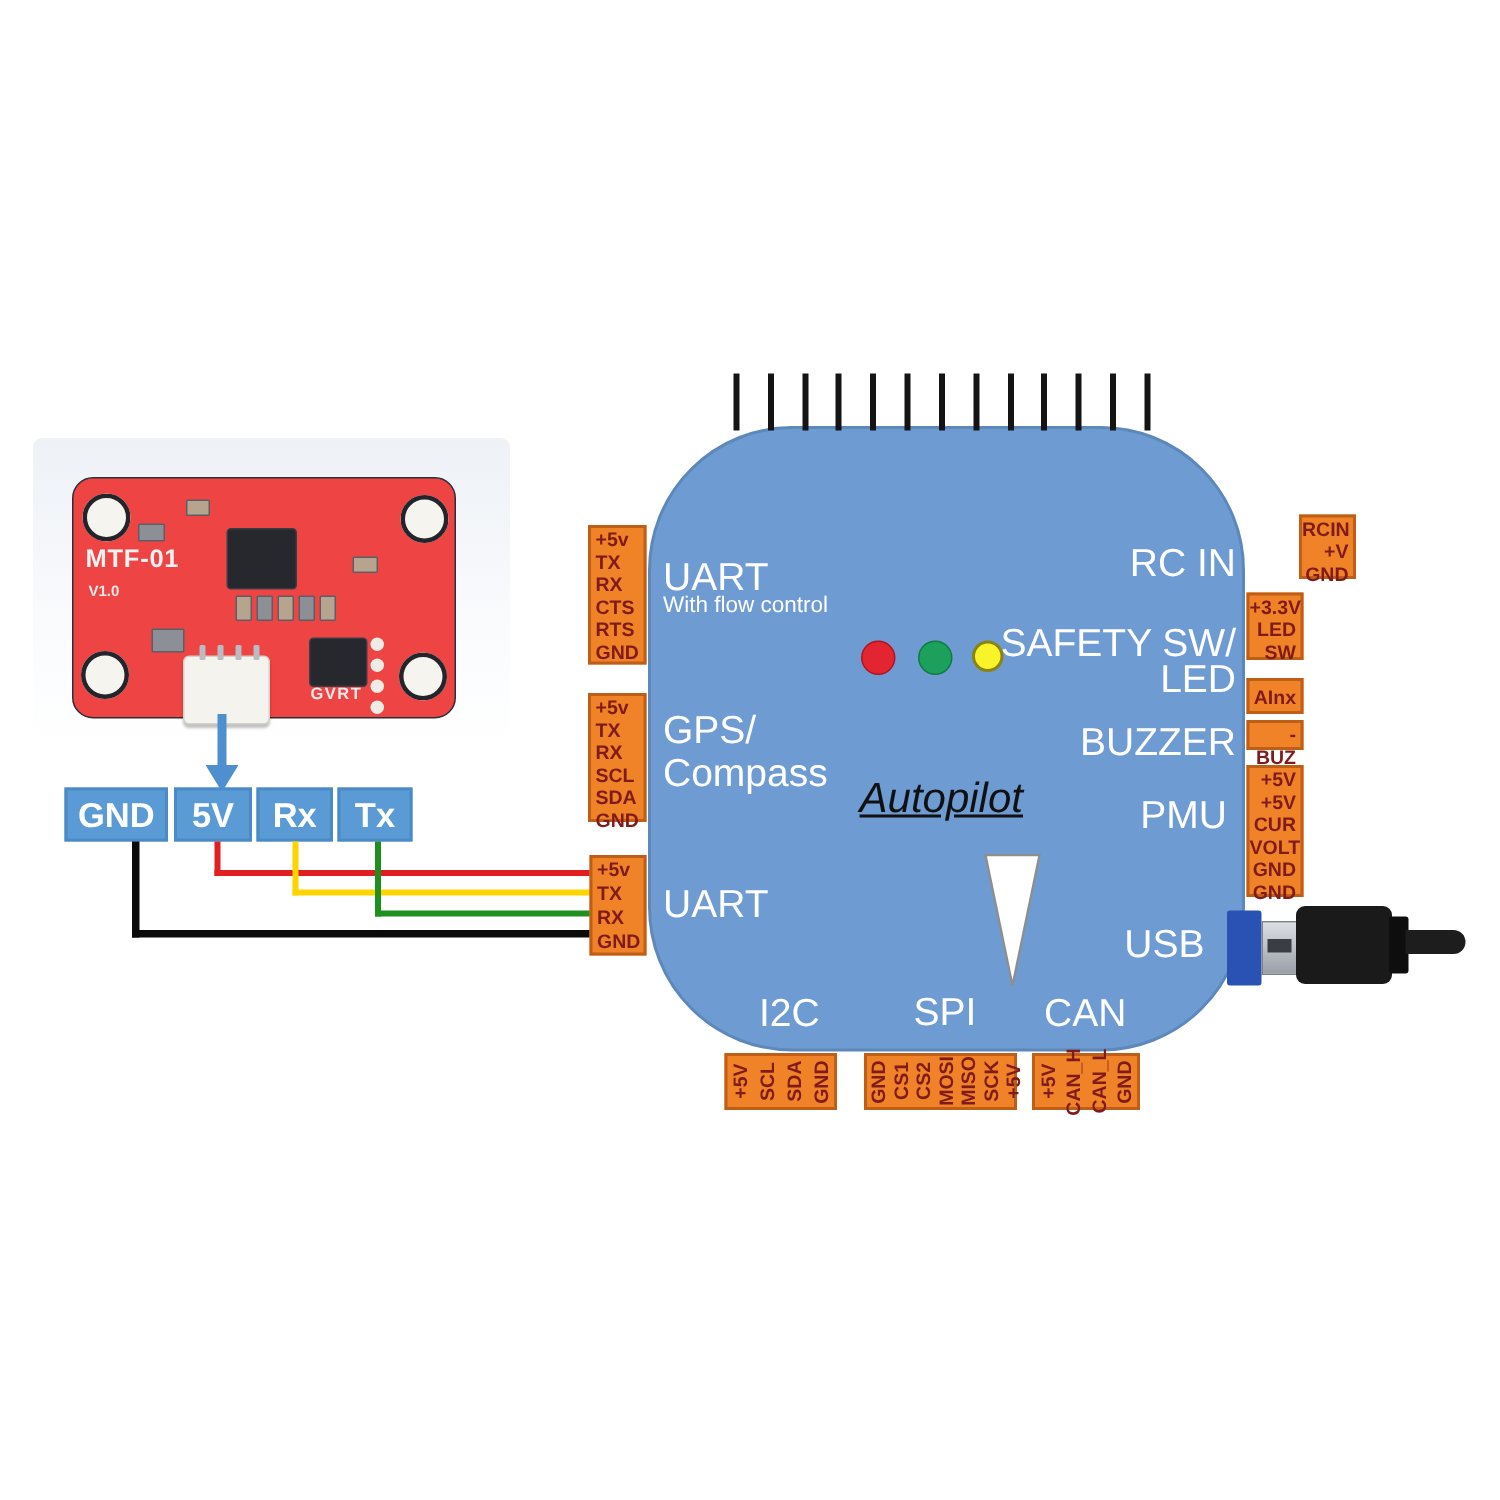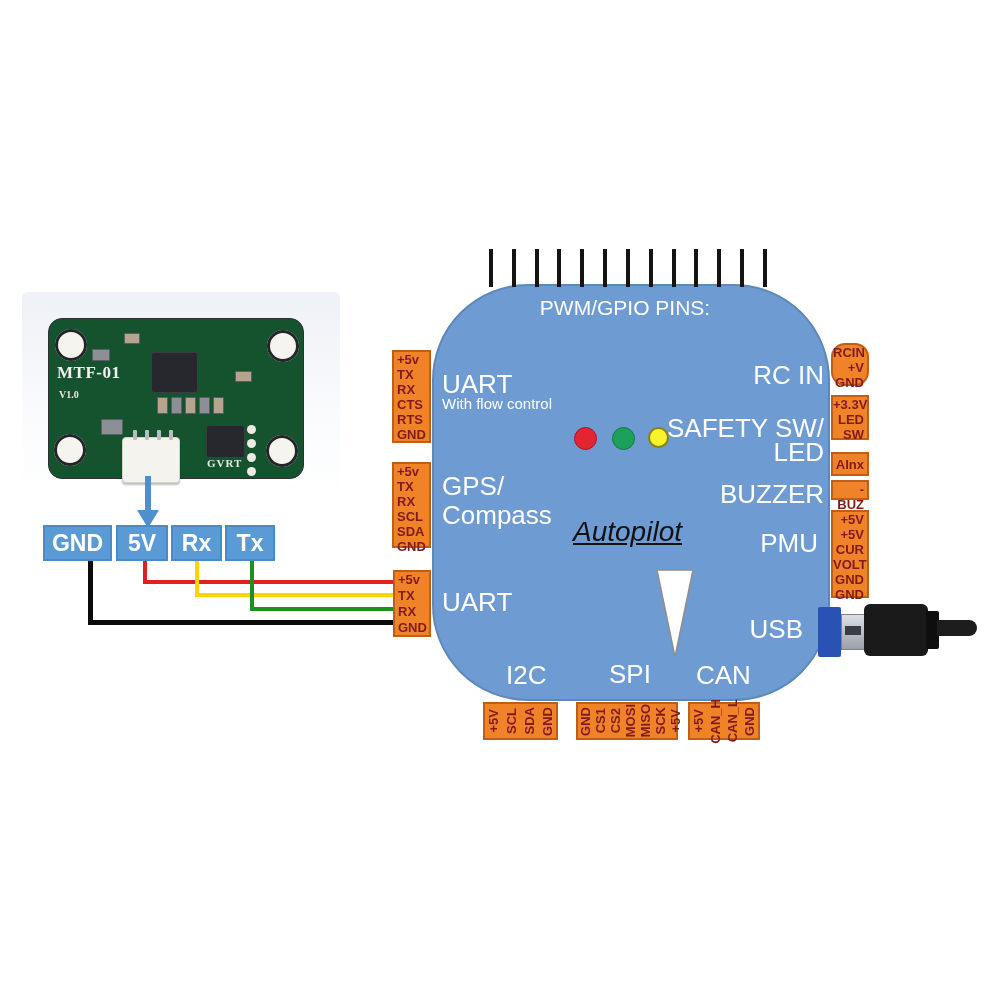--- a/index.html
+++ b/index.html
@@ -2,22 +2,22 @@
 <html><head>
 <meta charset="utf-8">
 <style>
   html,body{margin:0;padding:0;background:#ffffff;}
   body{font-family:"Liberation Sans", sans-serif;}
   .canvas{position:relative;width:1000px;height:1000px;background:#ffffff;overflow:hidden;}
 
   
   .photo-bg{position:absolute;left:22px;top:292px;width:318px;height:206px;
     background:linear-gradient(180deg,#eef1f6 0%,#f9fbfd 60%,#ffffff 100%);border-radius:6px;}
-  .pcb{position:absolute;left:48px;top:318px;width:254px;height:159px;background:#14532d;
-    border:1px solid #2c2f37;border-radius:14px;font-family:Liberation Serif, serif;}
+  .pcb{position:absolute;left:48px;top:318px;width:254px;height:159px;background:#ef4444;
+    border:1px solid #2c2f37;border-radius:14px;}
   .hole{position:absolute;width:32px;height:32px;border-radius:50%;background:#f6f4ef;
     box-shadow:0 0 0 3px #23252b inset;}
   .pcb-name{position:absolute;left:8px;top:44px;color:#f2f2f2;font-weight:bold;font-size:17px;letter-spacing:.5px;}
   .pcb-ver{position:absolute;left:10px;top:70px;color:#e8e8e8;font-weight:bold;font-size:10px;}
   .chip{position:absolute;background:#26282e;border:1px solid #3a3d45;border-radius:3px;}
   .smd{position:absolute;background:#8d8f96;border:1px solid #5c5e66;border-radius:1px;}
   .smd.tan{background:#b7a48e;}
   .dotcol{position:absolute;width:9px;height:9px;border-radius:50%;background:#efece5;}
   .chip-lbl{position:absolute;left:158px;top:138px;color:#e9e9e9;font-weight:bold;font-size:11px;letter-spacing:1px;}
   .jst{position:absolute;left:73px;top:118px;width:56px;height:44px;background:#f4f3ee;
@@ -134,21 +134,20 @@
       <div class="pwm-pin"></div>
       <div class="pwm-pin"></div>
       <div class="pwm-pin"></div>
       <div class="pwm-pin"></div>
       <div class="pwm-pin"></div>
       <div class="pwm-pin"></div>
       <div class="pwm-pin"></div>
     </div>
 
   <div class="blabel top2" style="left:440px;top:296px;width:370px;">
-    <div>PWM/GPIO PINS:</div>
   </div>
 
   <div class="port-box pl" style="left:392px;top:350px;width:39px;height:93px;">
     <div>+5v</div>
     <div>TX</div>
     <div>RX</div>
     <div>CTS</div>
     <div>RTS</div>
     <div>GND</div>
   </div>
@@ -169,21 +168,21 @@
   </div>
 
   <div class="port-box pl" style="left:393px;top:570px;width:38px;height:67px;">
     <div>+5v</div>
     <div>TX</div>
     <div>RX</div>
     <div>GND</div>
   </div>
   <div class="blabel" style="left:442px;top:587px;">UART</div>
 
-  <div class="port-box pr" style="left:831px;top:343px;width:38px;height:43px;border-radius:14px;">
+  <div class="port-box pr" style="left:866px;top:343px;width:38px;height:43px;">
     <div>RCIN</div>
     <div>+V</div>
     <div>GND</div>
   </div>
   <div class="blabel r" style="right:176px;top:360px;">RC IN</div>
 
   <div class="port-box pr" style="left:831px;top:395px;width:38px;height:45px;">
     <div>+3.3V</div>
     <div>LED</div>
     <div>SW</div>

